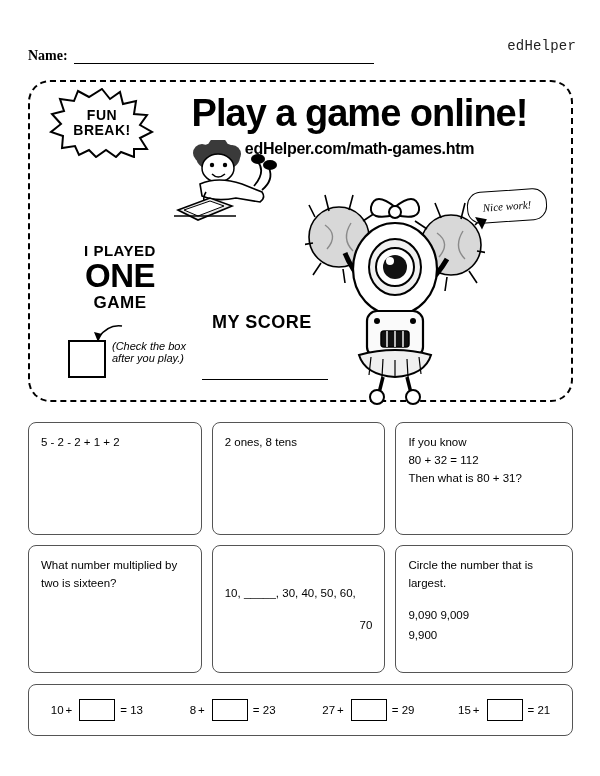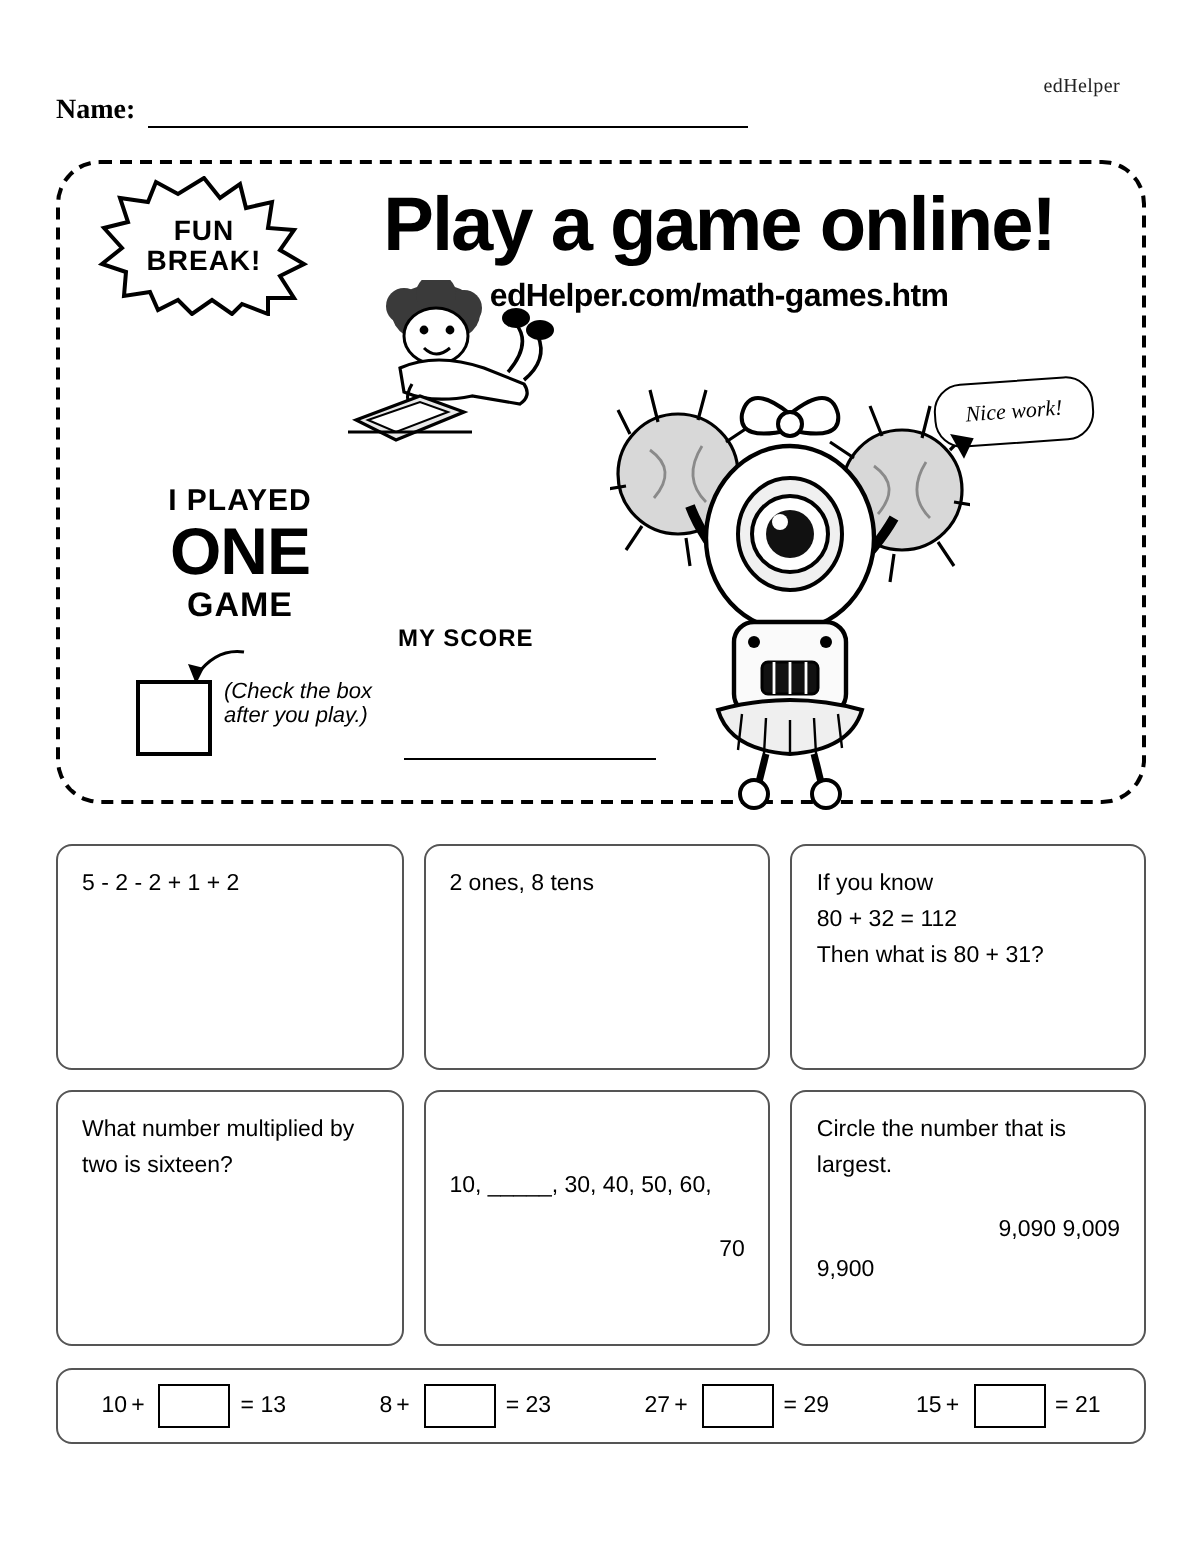--- a/index.html
+++ b/index.html
@@ -13,23 +13,23 @@
     font-family: "Liberation Sans", sans-serif;
     color: #000;
     position: relative;
     overflow: hidden;
   }
 
   
   .brand {
     position: absolute;
     top: 38px;
-    right: 40px;
-    font-family: Liberation Serif, serif;
-    font-size: 10px;
+    right: 24px;
+    font-family: Liberation Mono, monospace;
+    font-size: 14px;
     color: #222;
     letter-spacing: 0.2px;
   }
   .name-row {
     position: absolute;
     top: 48px;
     left: 28px;
     display: flex;
     align-items: flex-end;
   }
@@ -149,24 +149,24 @@
     top: 258px;
     width: 80px;
     font-family: Liberation Sans, sans-serif;
     font-size: 11px;
     font-style: italic;
     line-height: 12px;
   }
 
   .myscore {
     position: absolute;
-    left: 169px;
+    left: 182px;
     top: 230px;
     font-weight: bold;
-    font-size: 12px;
+    font-size: 18px;
     letter-spacing: 0.5px;
   }
   .score-line {
     position: absolute;
     left: 172px;
     top: 297px;
     width: 126px;
     border-bottom: 1.6px solid #000;
   }
 
@@ -224,21 +224,21 @@
   .cell.r2 { height: 128px; }
   .cell.c1 { width: 177px; }
   .cell.c2 { width: 177px; }
   .cell.c3 { width: 181px; }
 
   .equations {
     position: absolute;
     left: 28px;
     top: 684px;
     width: 545px;
-    height: 38px;
+    height: 52px;
     border: 1px solid #555;
     border-radius: 8px;
     box-sizing: border-box;
     display: flex;
     align-items: center;
   }
   .eq {
     display: flex;
     align-items: center;
     font-size: 11.5px;
@@ -403,21 +403,21 @@
   <div class="row">
     <div class="cell r2 c1">
       <div>What number multiplied by two is sixteen?</div>
     </div>
     <div class="cell r2 c2">
       <div style="margin-top:28px;">10,  _____,  30, 40, 50, 60,</div>
       <div style="margin-top:14px;text-align:right;">70</div>
     </div>
     <div class="cell r2 c3">
       <div>Circle the number that is largest.</div>
-      <div style="margin-top:14px;text-align:right;">9,090    9,009</div>
+      <div style="margin-top:14px;">9,090    9,009</div>
       <div style="margin-top:2px;">9,900</div>
     </div>
   </div>
 </div>
 
 <div class="equations">
   <div class="eq">
     <span>10</span>
     <span class="op">+</span>
     <span class="blank"></span>

